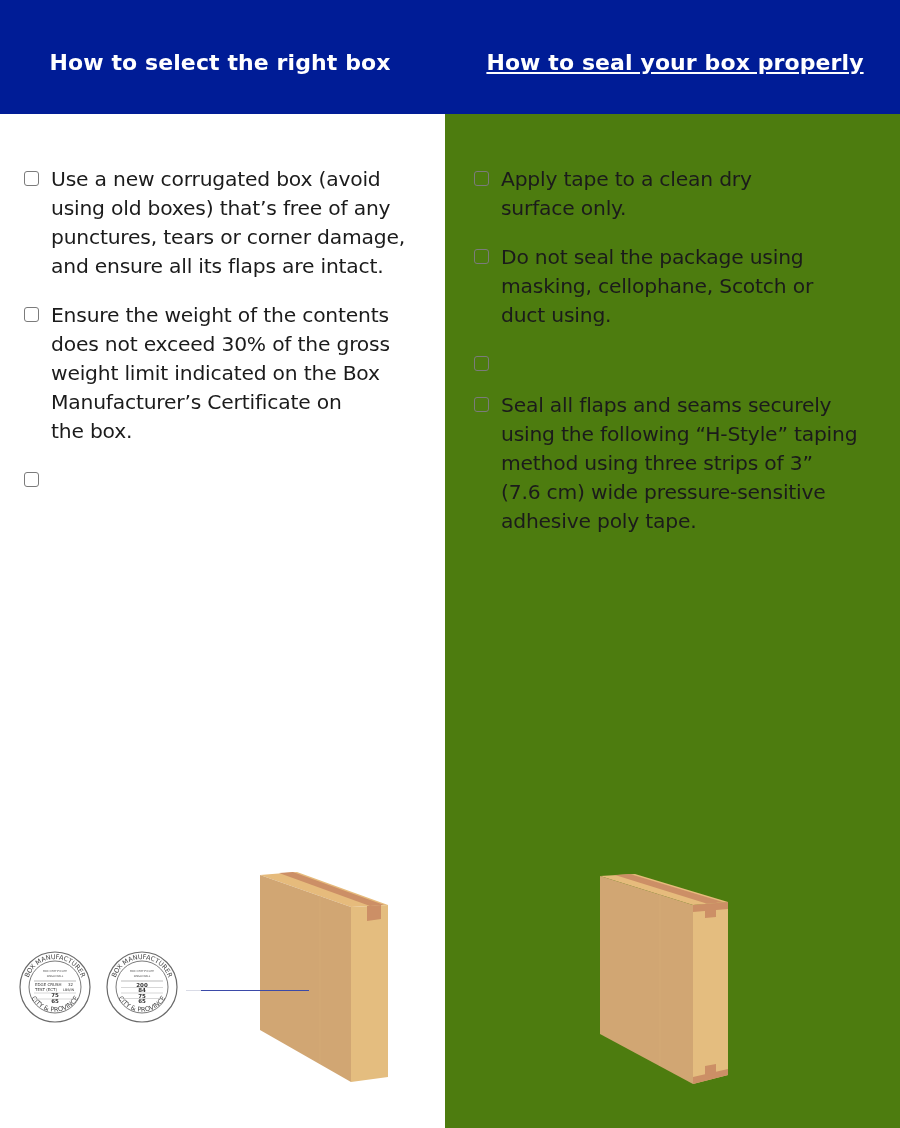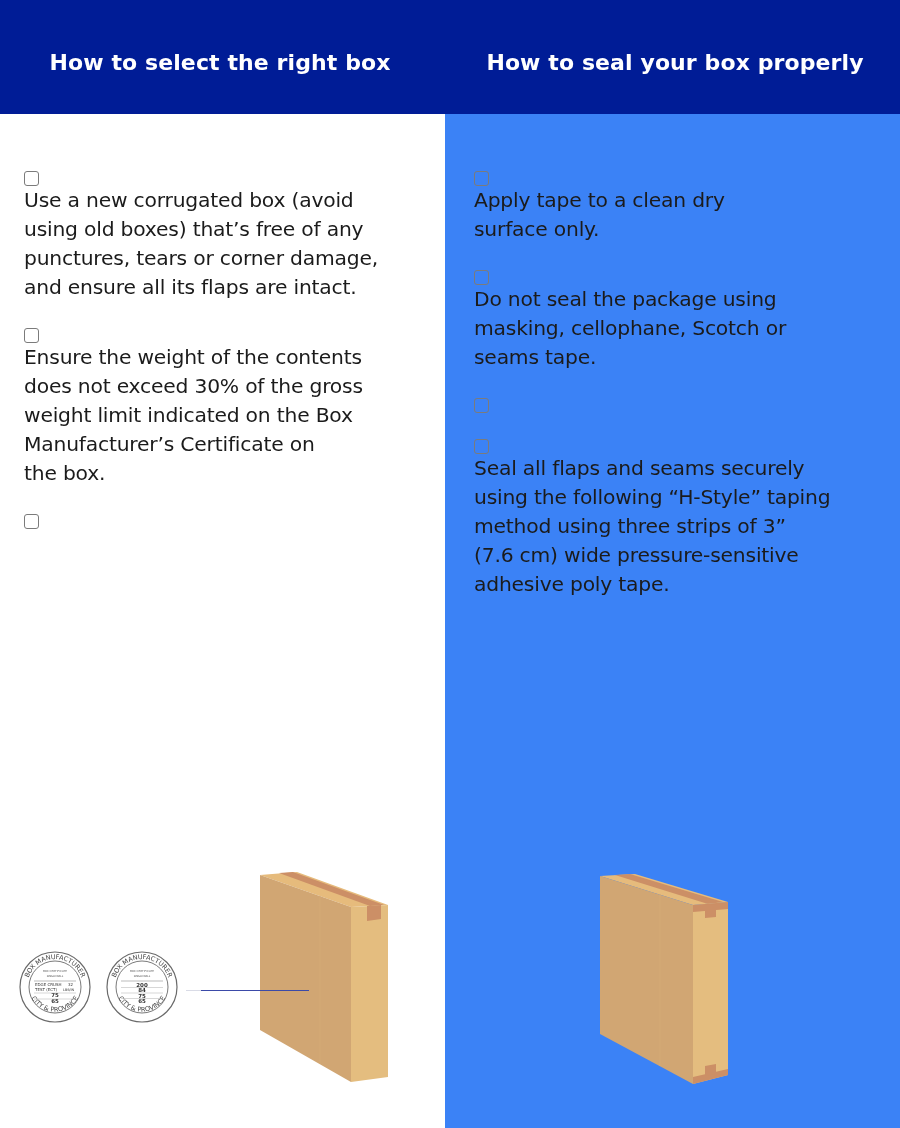--- a/index.html
+++ b/index.html
@@ -8,27 +8,27 @@
   .header {
     position: absolute; left: 0; top: 0; width: 900px; height: 114px;
     background: #001c96; display: flex;
   }
   .header .col { width: 50%; display: flex; align-items: center; justify-content: center; text-align: center; }
   .header h2 {
     color: #ffffff; font-size: 22px; font-weight: bold; letter-spacing: 0.1px;
     position: relative; top: 5px;
   }
   .header .col.left h2 { left: -5px; }
-  .header .col.right h2 { left: 0px; }
+  .header .col.right h2 { left: 0px; text-decoration: underline; }
   .panel-left { position: absolute; left: 0; top: 114px; width: 445px; height: 1014px; background: #ffffff; }
-  .panel-right { position: absolute; left: 445px; top: 114px; width: 455px; height: 1014px; background: #3b82f6; }
+  .panel-right { position: absolute; left: 445px; top: 114px; width: 455px; height: 1014px; background: #4d7c0f; }
   ul.checklist { list-style: none; position: absolute; }
   .panel-left ul.checklist { left: 24px; top: 51px; width: 410px; }
   .panel-right ul.checklist { left: 29px; top: 51px; width: 420px; }
-  ul.checklist li { display: flex; align-items: flex-start; margin-bottom: 20px; flex-direction: column; }
+  ul.checklist li { display: flex; align-items: flex-start; margin-bottom: 20px; }
   .cb {
     flex: 0 0 auto; width: 15px; height: 15px; border: 1.5px solid #7b7b7b; border-radius: 3px;
     margin-top: 6px; margin-right: 12px; background: transparent; cursor: pointer;
   }
   .item-text { font-size: 20.3px; line-height: 29px; color: #1b1b1b; white-space: pre-line; letter-spacing: -0.2px; }
   .illus { position: absolute; }
   .seal-row { position: absolute; left: 18px; top: 948px; display: flex; gap: 12px; }
   .seal { width: 75px; height: 78px; }
   .leader-line { position: absolute; left: 201px; top: 990px; width: 108px; height: 1px; background: #3b4aa8; }
   .leader-line-faint { position: absolute; left: 186px; top: 990px; width: 15px; height: 1px; background: #d9dbe6; }
@@ -72,21 +72,21 @@
   <ul class="checklist">
     <li>
       <span class="cb"></span>
       <span class="item-text">Apply tape to a clean dry
 surface only.</span>
     </li>
     <li>
       <span class="cb"></span>
       <span class="item-text">Do not seal the package using
 masking, cellophane, Scotch or
-seams tape.</span>
+duct using.</span>
     </li>
     <li>
       <span class="cb"></span>
     </li>
     <li>
       <span class="cb"></span>
       <span class="item-text">Seal all flaps and seams securely
 using the following “H-Style” taping
 method using three strips of 3”
 (7.6 cm) wide pressure-sensitive

